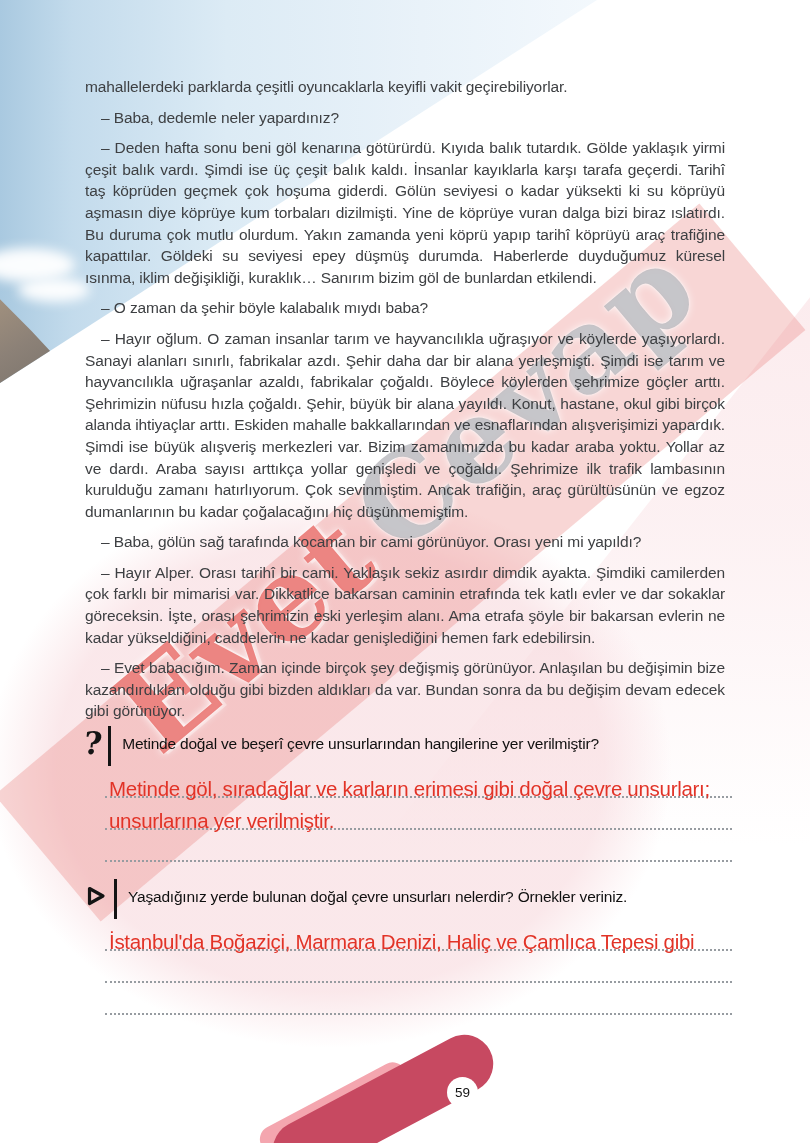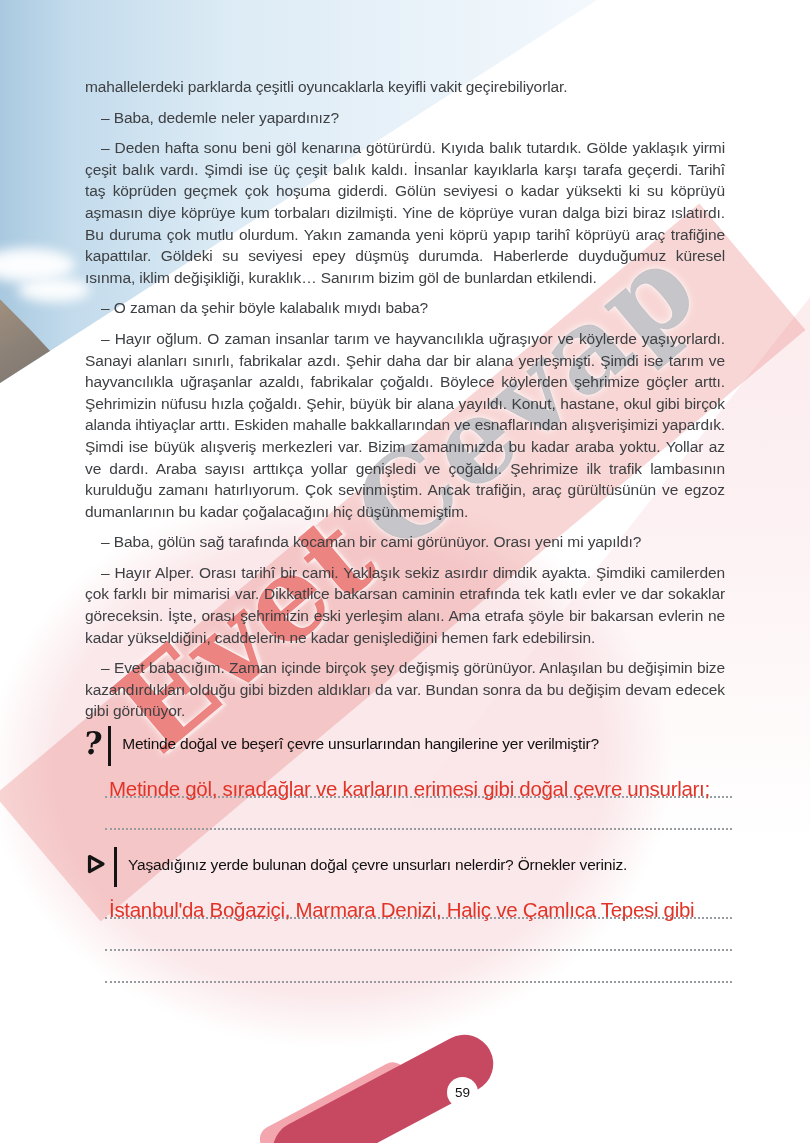--- a/index.html
+++ b/index.html
@@ -136,20 +136,23 @@
         <div class="qicon-col">
           <span class="qmark">?</span>
           <div class="vbar"></div>
         </div>
         <div class="qlabel">Metinde doğal ve beşerî çevre unsurlarından hangilerine yer verilmiştir?</div>
       </div>
       <div class="anslines">
         <div class="ansline">
             <span>Metinde göl, sıradağlar ve karların erimesi gibi doğal çevre unsurları;</span>
           </div>
+        <div class="ansline">
+            <span>unsurlarına yer verilmiştir.</span>
+          </div>
         <div class="ansline"></div>
       </div>
     </div>
 
     <div class="qblock qblock2">
       <div class="qrow">
         <div class="qicon-col">
           <span class="tri-svg">
             <svg width="24" height="24" viewBox="0 0 24 24">
               <path d="M5.5 4.5 L19 12 L5.5 19.5 Z" fill="none" stroke="#141414" stroke-width="3.2" stroke-linejoin="round"></path>

